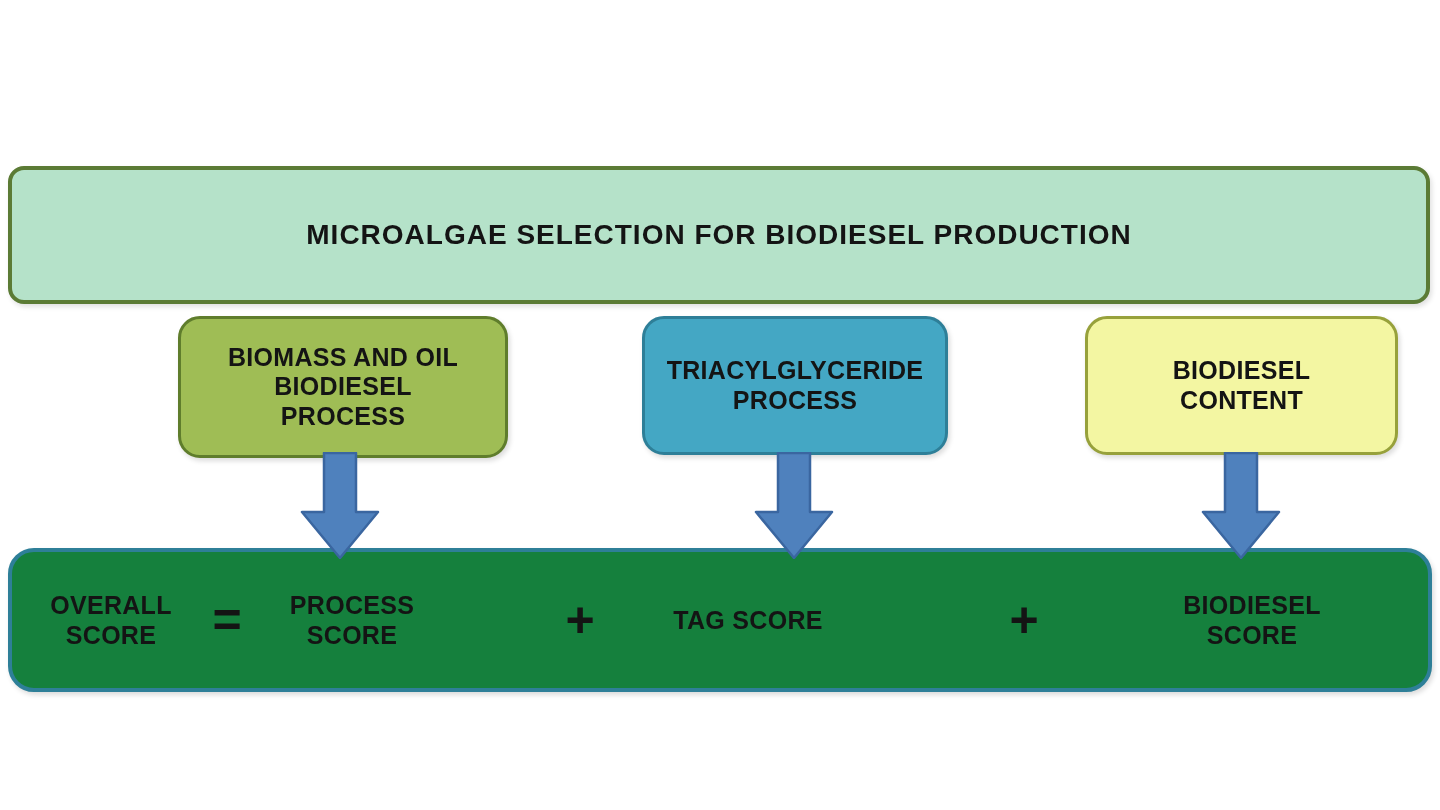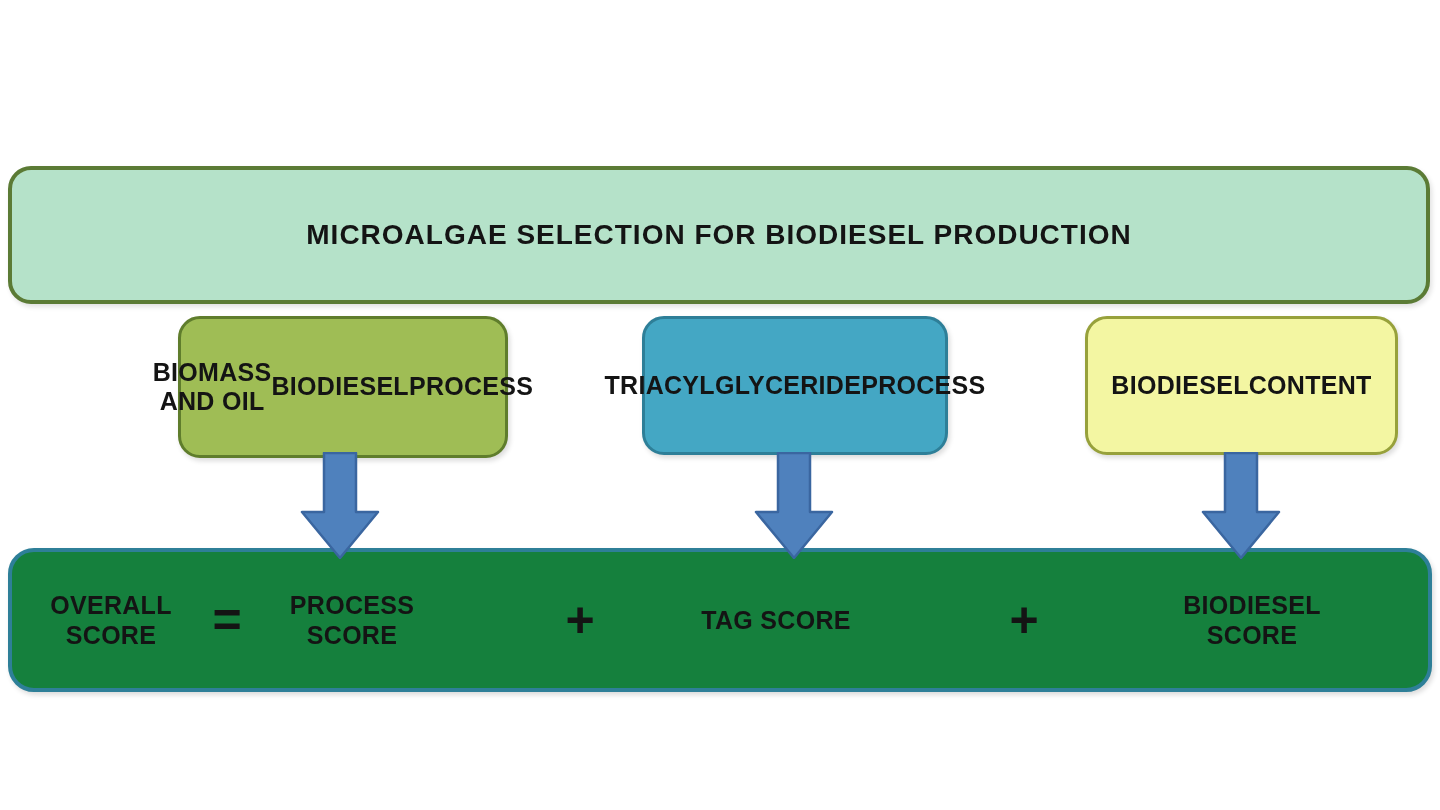--- a/index.html
+++ b/index.html
@@ -14,37 +14,37 @@
     color: #141414;
   }
 
   
   .title-box {
     position: absolute;
     left: 8px; top: 166px;
     width: 1414px; height: 130px;
     background: #b5e2c9;
     border: 4px solid #5b7b35;
-    border-radius: 23px;
+    border-radius: 16px;
     display: flex; align-items: center; justify-content: center;
     box-shadow: 2px 3px 5px rgba(0,0,0,0.12);
   }
   .title-text {
     font-size: 28px;
     letter-spacing: 1px;
     text-align: center;
   }
 
   
   .crit-box {
     position: absolute;
     top: 316px;
     height: 133px;
     border-radius: 22px;
-    display: flex; 
+    display: flex; flex-direction: column;
     align-items: center; justify-content: center;
     text-align: center;
     box-shadow: 2px 3px 5px rgba(0,0,0,0.14);
   }
   .crit-line { font-size: 25px; line-height: 1.17; letter-spacing: 0.3px; }
   .crit-biomass {
     left: 178px; width: 324px; height: 136px;
     background: #9fbd55;
     border: 3px solid #5f7d2c;
   }
@@ -86,21 +86,21 @@
     display: flex; flex-direction: column;
     align-items: center; justify-content: center;
     text-align: center;
   }
   .bar-line { font-size: 25px; line-height: 1.2; letter-spacing: 0.3px; }
   .op { font-size: 50px; line-height: 1; }
   .pos-overall   { left: 16px;   width: 166px; }
   .pos-equals    { left: 186px;  width: 58px; }
   .pos-process   { left: 252px;  width: 176px; }
   .pos-plus1     { left: 536px;  width: 64px; }
-  .pos-tag       { left: 664px;  width: 200px; align-items: center; }
+  .pos-tag       { left: 636px;  width: 200px; align-items: center; }
   .pos-plus2     { left: 980px;  width: 64px; }
   .pos-biodiesel { left: 1148px; width: 184px; }
 </style>
 </head>
 <body>
 
 <div class="stage">
 
   <div class="title-box">
     <div class="title-text">MICROALGAE SELECTION FOR BIODIESEL PRODUCTION</div>

